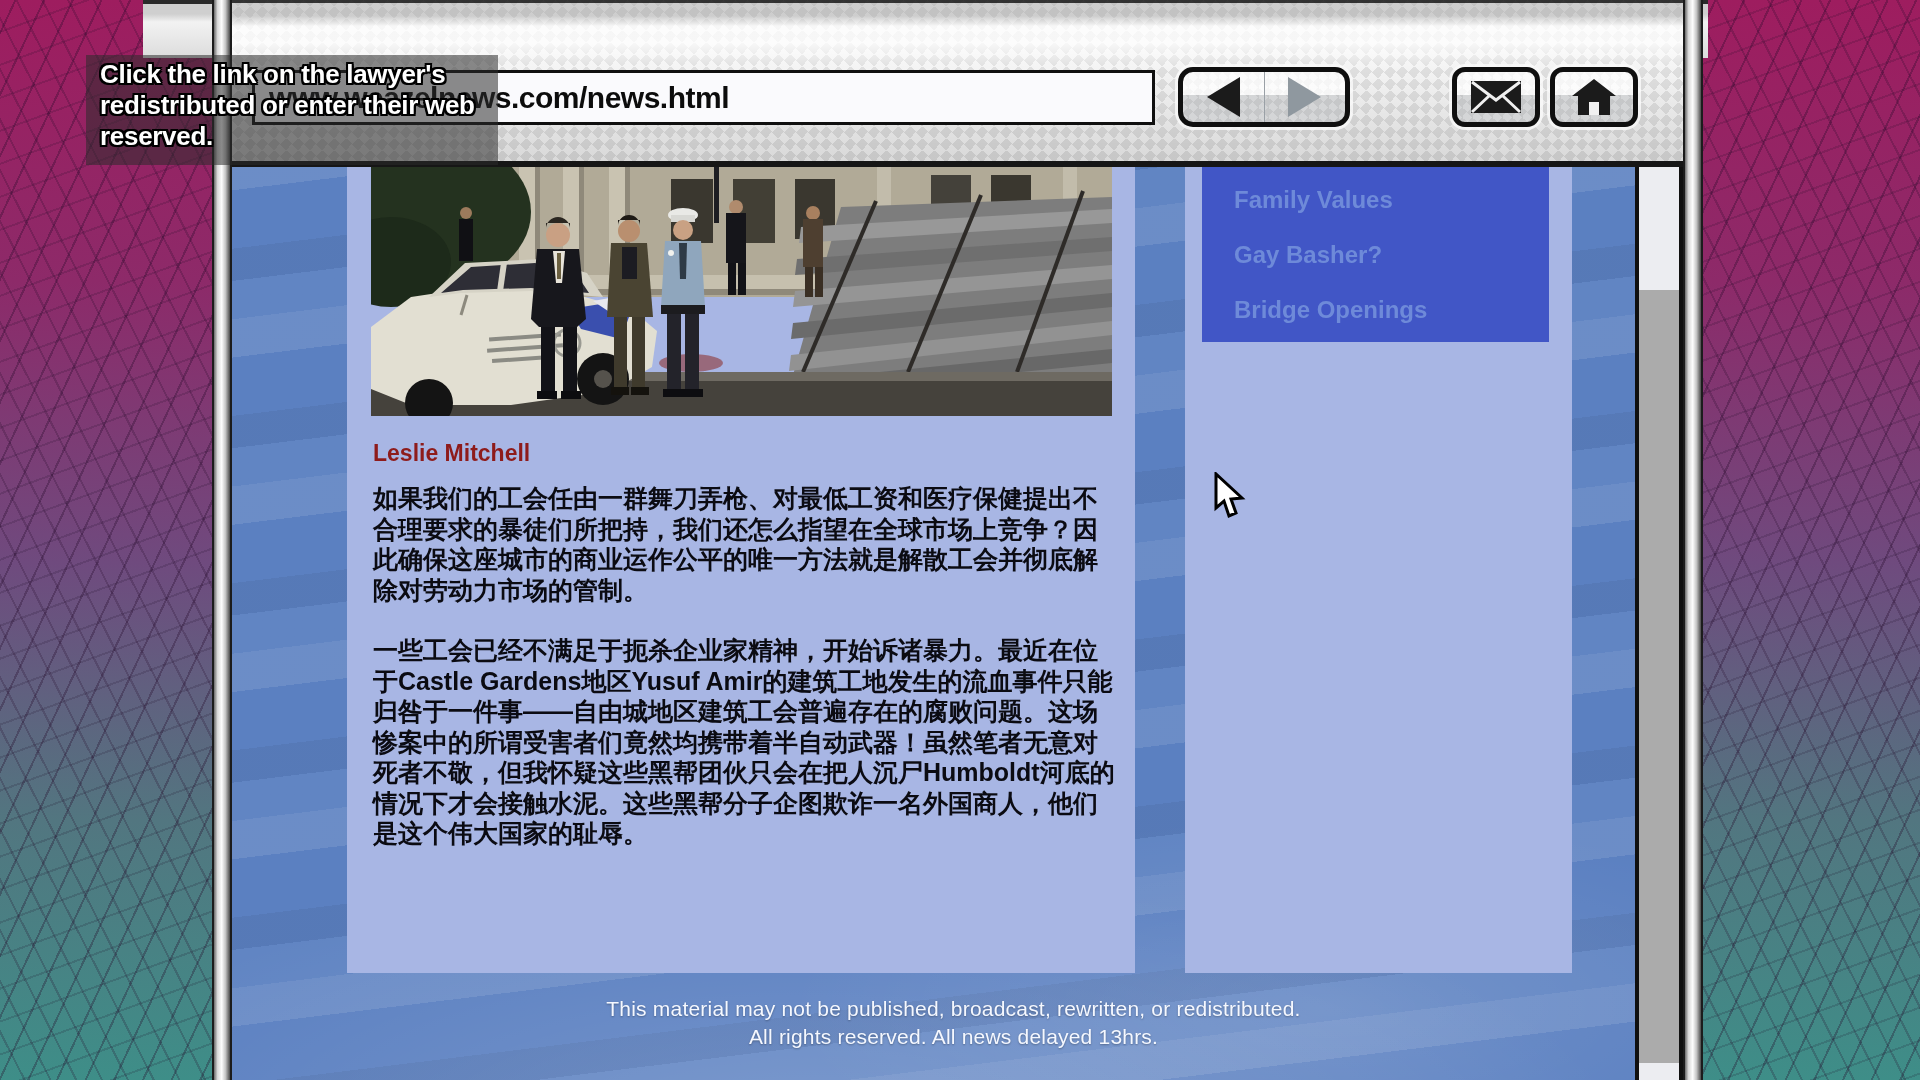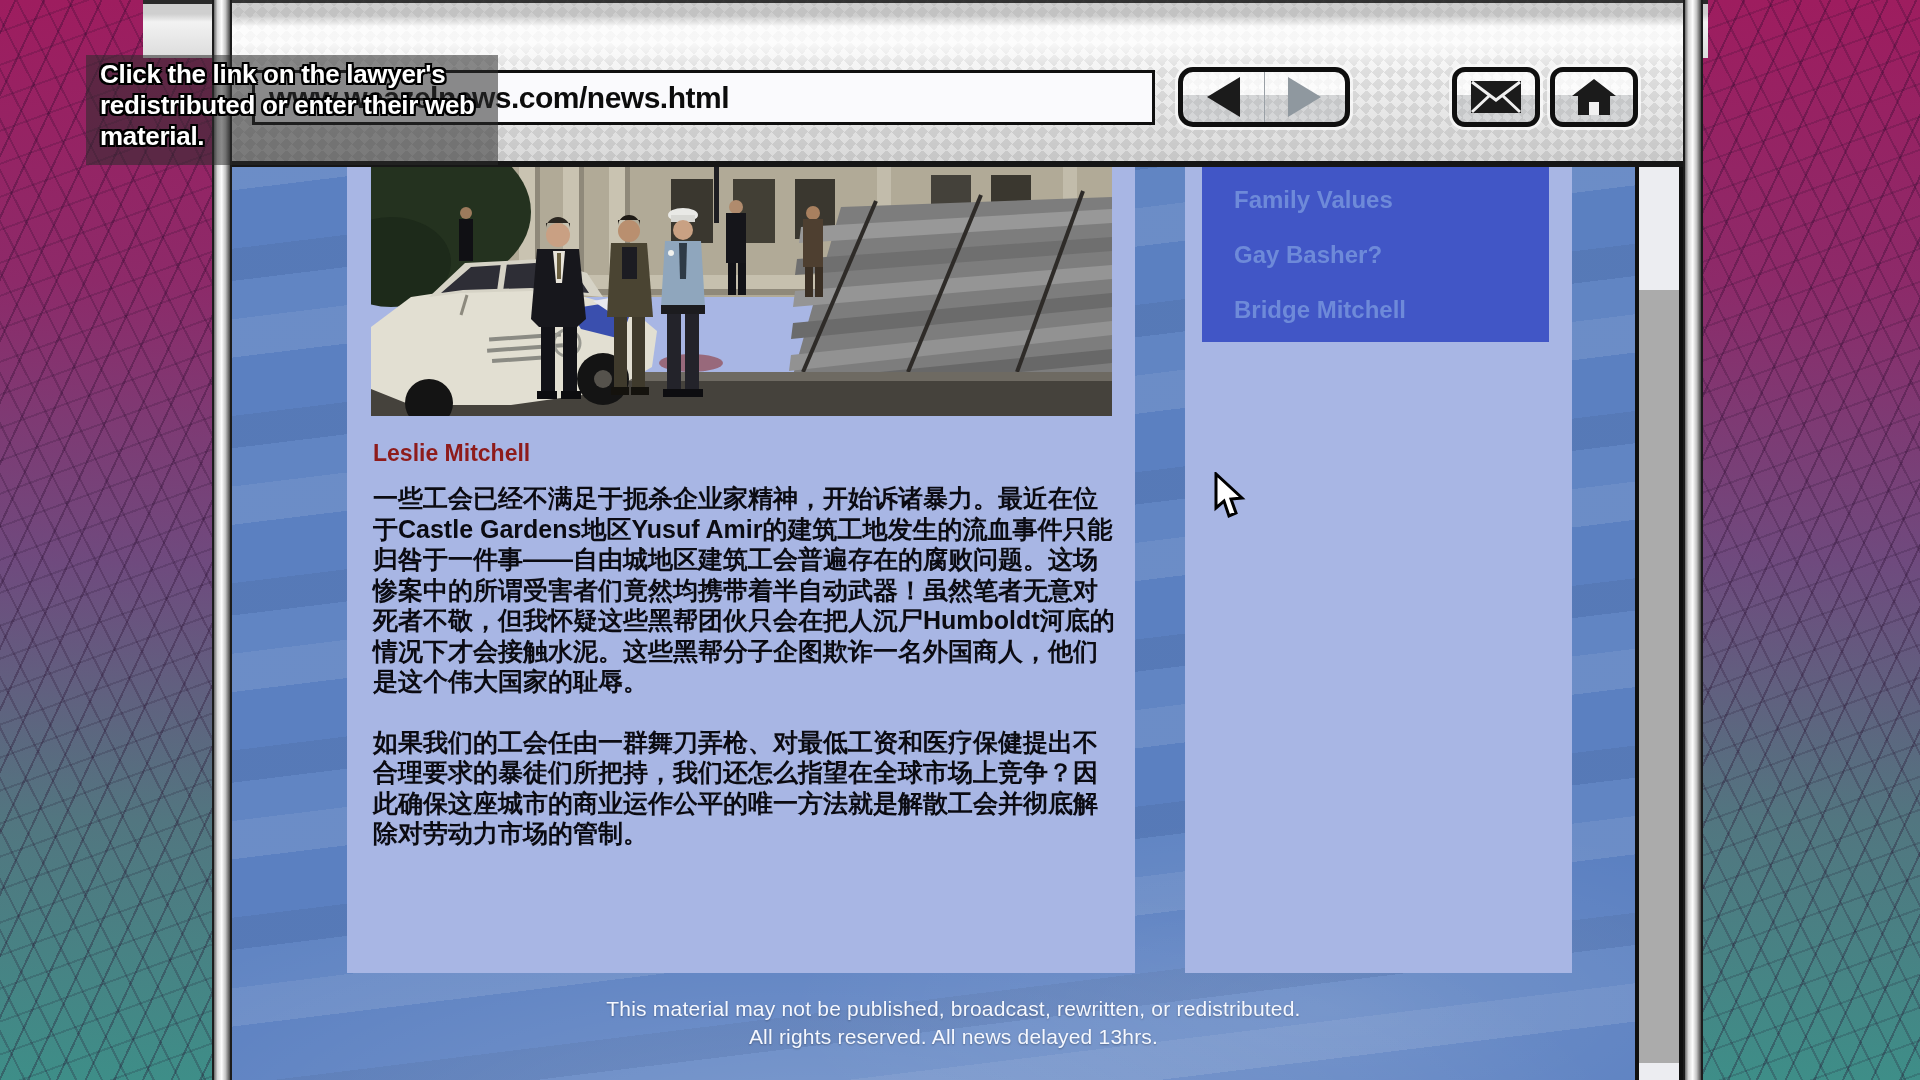--- a/index.html
+++ b/index.html
@@ -231,42 +231,42 @@
         <rect x="432" y="52" width="20" height="48" fill="#4e3f30"></rect>
       <rect x="434" y="100" width="8" height="30" fill="#3a2f24"></rect>
         <rect x="444" y="100" width="8" height="30" fill="#3a2f24"></rect>
       <rect x="88" y="52" width="14" height="42" fill="#101014"></rect>
         <circle cx="95" cy="46" r="6" fill="#9c7a5c"></circle>
     </g>
   </svg>
 
   <div id="byline">Leslie Mitchell</div>
   <div id="article-body">
+    <p>如果我们的工会任由一群舞刀弄枪、对最低工资和医疗保健提出不合理要求的暴徒们所把持，我们还怎么指望在全球市场上竞争？因此确保这座城市的商业运作公平的唯一方法就是解散工会并彻底解除对劳动力市场的管制。</p>
     <p>一些工会已经不满足于扼杀企业家精神，开始诉诸暴力。最近在位于Castle Gardens地区Yusuf Amir的建筑工地发生的流血事件只能归咎于一件事——自由城地区建筑工会普遍存在的腐败问题。这场惨案中的所谓受害者们竟然均携带着半自动武器！虽然笔者无意对死者不敬，但我怀疑这些黑帮团伙只会在把人沉尸Humboldt河底的情况下才会接触水泥。这些黑帮分子企图欺诈一名外国商人，他们是这个伟大国家的耻辱。</p>
-    <p>如果我们的工会任由一群舞刀弄枪、对最低工资和医疗保健提出不合理要求的暴徒们所把持，我们还怎么指望在全球市场上竞争？因此确保这座城市的商业运作公平的唯一方法就是解散工会并彻底解除对劳动力市场的管制。</p>
   </div>
 
   <div id="link-box">
     <a class="side-link">Family Values</a>
     <a class="side-link">Gay Basher?</a>
-    <a class="side-link">Bridge Mitchell</a>
+    <a class="side-link">Bridge Openings</a>
   </div>
 
   <div id="footer">
     <div>This material may not be published, broadcast, rewritten, or redistributed.</div>
     <div>All rights reserved. All news delayed 13hrs.</div>
   </div>
 </div>
 
 <div id="scrollbar">
   <div id="scroll-thumb"></div>
   <div id="scroll-bottom"></div>
 </div>
 
 <div id="tooltip">
   <div>Click the link on the lawyer's</div>
   <div>redistributed or enter their web</div>
-  <div>material.</div>
+  <div>reserved.</div>
 </div>
 
 <svg id="cursor" width="34" height="48" viewBox="0 0 34 48">
   <path d="M2,2 L2,36 L10,29 L15,44 L22,41 L17,27 L28,26 Z" fill="#ffffff" stroke="#000000" stroke-width="3"></path>
 </svg>
 
 </body></html>

